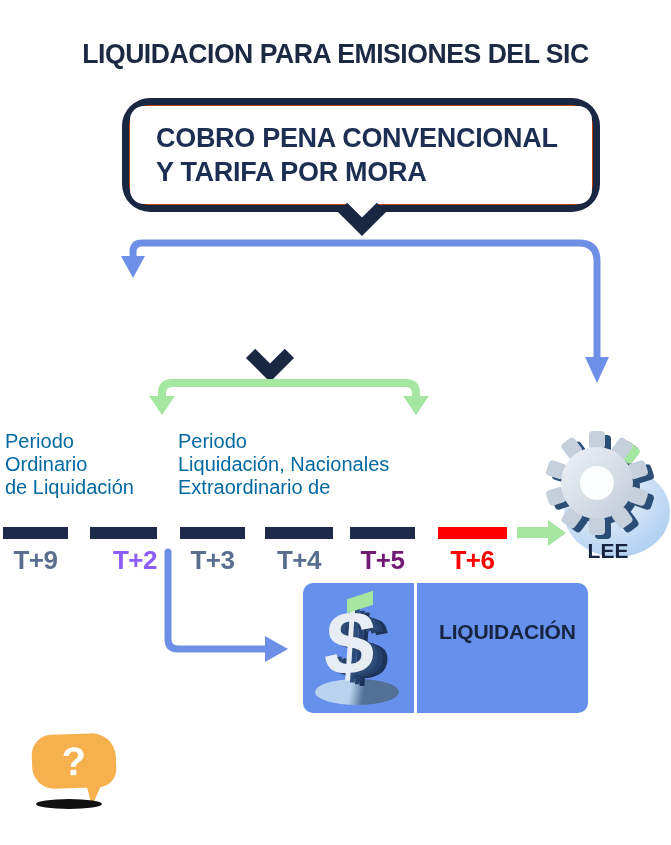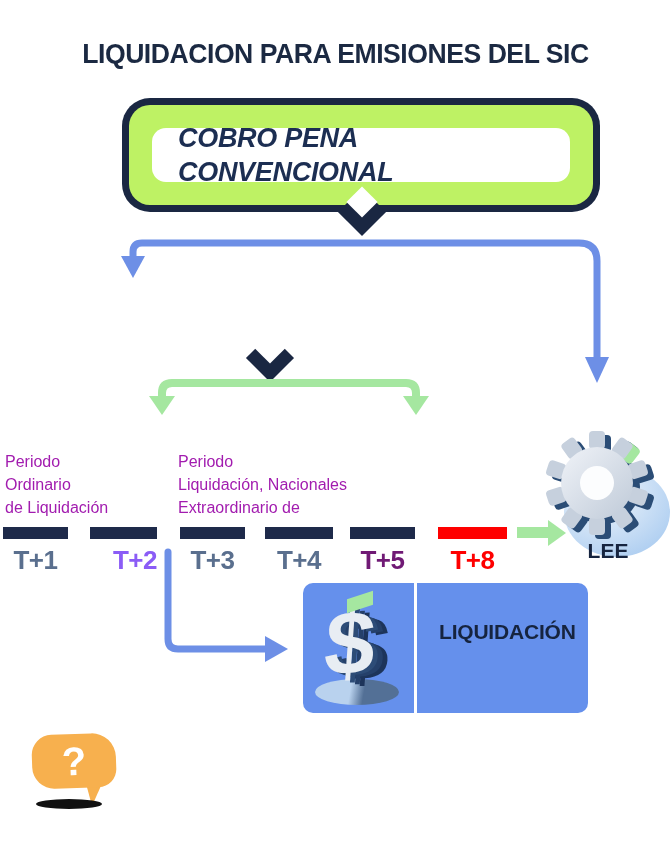--- a/index.html
+++ b/index.html
@@ -7,36 +7,36 @@
   body { font-family:"Liberation Sans", sans-serif; }
   .canvas { position:relative; width:671px; height:834px; background:#ffffff; overflow:hidden; }
 
   
   .title { position:absolute; left:0; top:38px; width:100%; text-align:center;
            font-size:28px; font-weight:bold; color:#1b2942; letter-spacing:-0.5px;
            transform:scaleX(0.95); }
 
   
   .bubble-box { position:absolute; background:#1a2742; border-radius:28px; padding:7px; }
-  .bubble-box .mid { background:#bef264; border-radius:21px; padding:23px; height:100%;font-style:italic; }
+  .bubble-box .mid { background:#c2410c; border-radius:21px; padding:1px; height:100%; }
   .bubble-box .inner { background:#ffffff; border-radius:14px; height:100%;
                        display:flex; flex-direction:column; justify-content:center;
                        padding-left:26px; }
   .bubble-box .inner .txt { font-size:27px; font-weight:bold; color:#1c2e52; line-height:34px;
                             letter-spacing:-0.3px; }
   .box-main { left:122px; top:98px;  width:478px; height:114px; }
   .box-loan { left:131px; top:290px; width:394px; height:70px; }
   .box-loan .inner { padding-left:16px; }
 
   .diamond { position:absolute; transform:rotate(45deg); }
   .d-navy  { background:#1a2742; }
   .d-white { background:#ffffff; }
 
   
-  .period { position:absolute; font-size:16px; font-weight:500; color:#a21caf; line-height:23px;margin-top:20px; }
+  .period { position:absolute; font-size:20px; font-weight:500; color:#0369a1; line-height:23px; }
   .period-left  { left:5px;   top:430px; }
   .period-right { left:178px; top:430px; }
 
   
   .tl-bar { position:absolute; top:527px; height:12px; }
   .tl-label { position:absolute; top:545px; font-size:26px; font-weight:bold;
               text-align:center; letter-spacing:-0.5px; }
 
   
   .gear-wrap { position:absolute; left:535px; top:415px; width:140px; height:150px; }
@@ -78,20 +78,21 @@
 <body>
 
 <div class="canvas">
 
   <div class="title">LIQUIDACION PARA EMISIONES DEL SIC</div>
 
   <div class="bubble-box box-main">
     <div class="mid">
       <div class="inner">
         <div class="txt">COBRO PENA CONVENCIONAL</div>
+        <div class="txt">Y TARIFA POR MORA</div>
       </div>
     </div>
   </div>
   <div class="diamond d-navy" style="left:345px; top:195px; width:34px; height:34px;"></div>
   <div class="diamond d-white" style="left:351px; top:191px; width:22px; height:22px;"></div>
 
   <div class="diamond d-navy" style="left:253px; top:341px; width:34px; height:34px;"></div>
   <div class="diamond d-white" style="left:259px; top:337px; width:22px; height:22px;"></div>
 
   <svg class="overlay" viewBox="0 0 671 845">
@@ -127,26 +128,26 @@
     <div>Extraordinario de</div>
   </div>
 
   <div class="tl-bar" style="left: 3px; width: 65px; background: rgb(30, 42, 74);"></div>
   <div class="tl-bar" style="left: 90px; width: 67px; background: rgb(30, 42, 74);"></div>
   <div class="tl-bar" style="left: 180px; width: 65px; background: rgb(30, 42, 74);"></div>
   <div class="tl-bar" style="left: 265px; width: 68px; background: rgb(30, 42, 74);"></div>
   <div class="tl-bar" style="left: 350px; width: 65px; background: rgb(30, 42, 74);"></div>
   <div class="tl-bar" style="left: 438px; width: 69px; background: rgb(254, 0, 0);"></div>
 
-  <div class="tl-label" style="left: 3px; width: 65px; color: rgb(90, 111, 142);">T+1</div>
+  <div class="tl-label" style="left: 3px; width: 65px; color: rgb(90, 111, 142);">T+9</div>
   <div class="tl-label" style="left: 90px; width: 67px; color: #8b5cf6; text-align: right;">T+2</div>
   <div class="tl-label" style="left: 180px; width: 65px; color: rgb(90, 111, 142);">T+3</div>
   <div class="tl-label" style="left: 265px; width: 68px; color: rgb(90, 111, 142);">T+4</div>
   <div class="tl-label" style="left: 350px; width: 65px; color: #701a75;">T+5</div>
-  <div class="tl-label" style="left: 438px; width: 69px; color: rgb(254, 0, 0);">T+8</div>
+  <div class="tl-label" style="left: 438px; width: 69px; color: rgb(254, 0, 0);">T+6</div>
 
   <div class="gear-wrap">
     <svg width="140" height="150" viewBox="0 0 140 150">
       <defs>
         <radialGradient id="swoosh" cx="35%" cy="28%" r="85%">
           <stop offset="0%" stop-color="#f4f8fc"></stop>
             <stop offset="100%" stop-color="#a9cbf0"></stop>
         </radialGradient>
         <linearGradient id="face" x1="0" y1="0" x2="1" y2="1">
           <stop offset="0%" stop-color="#f0f3f8"></stop>

